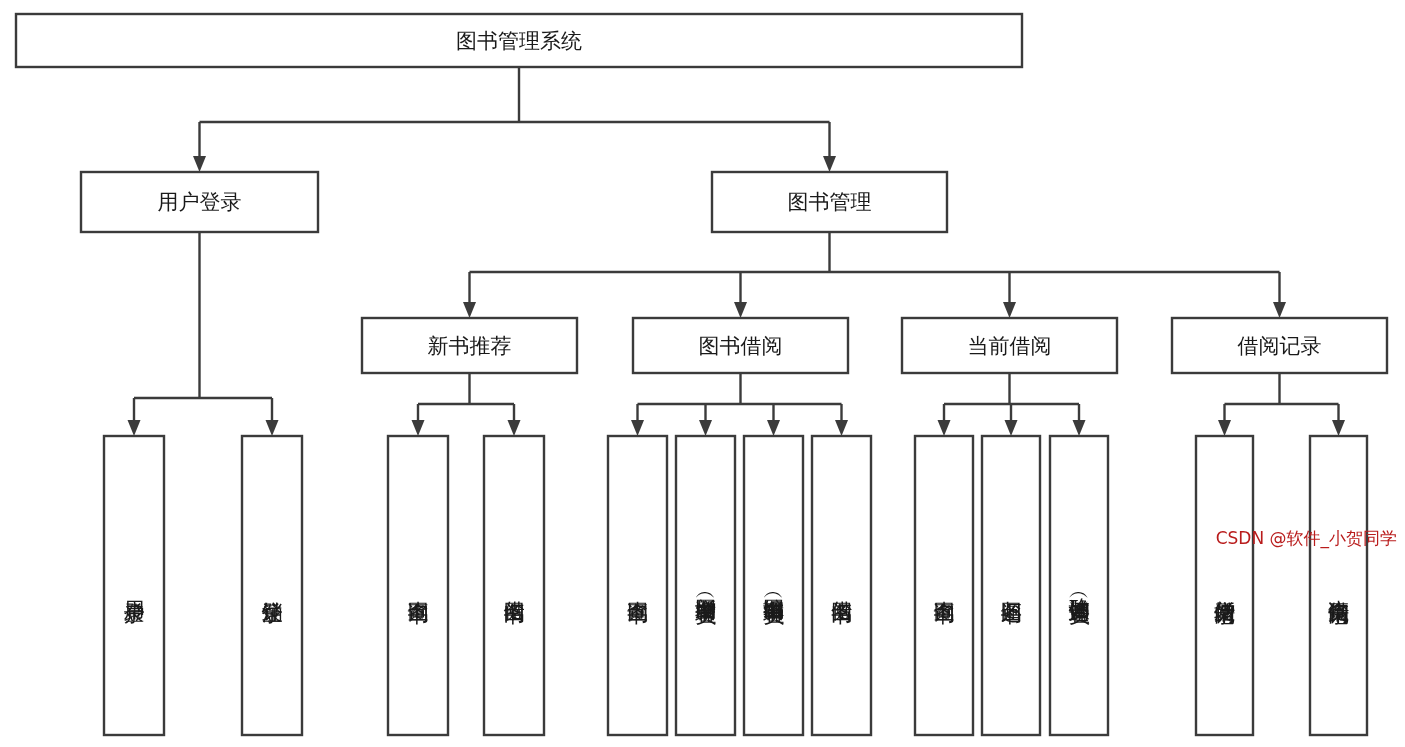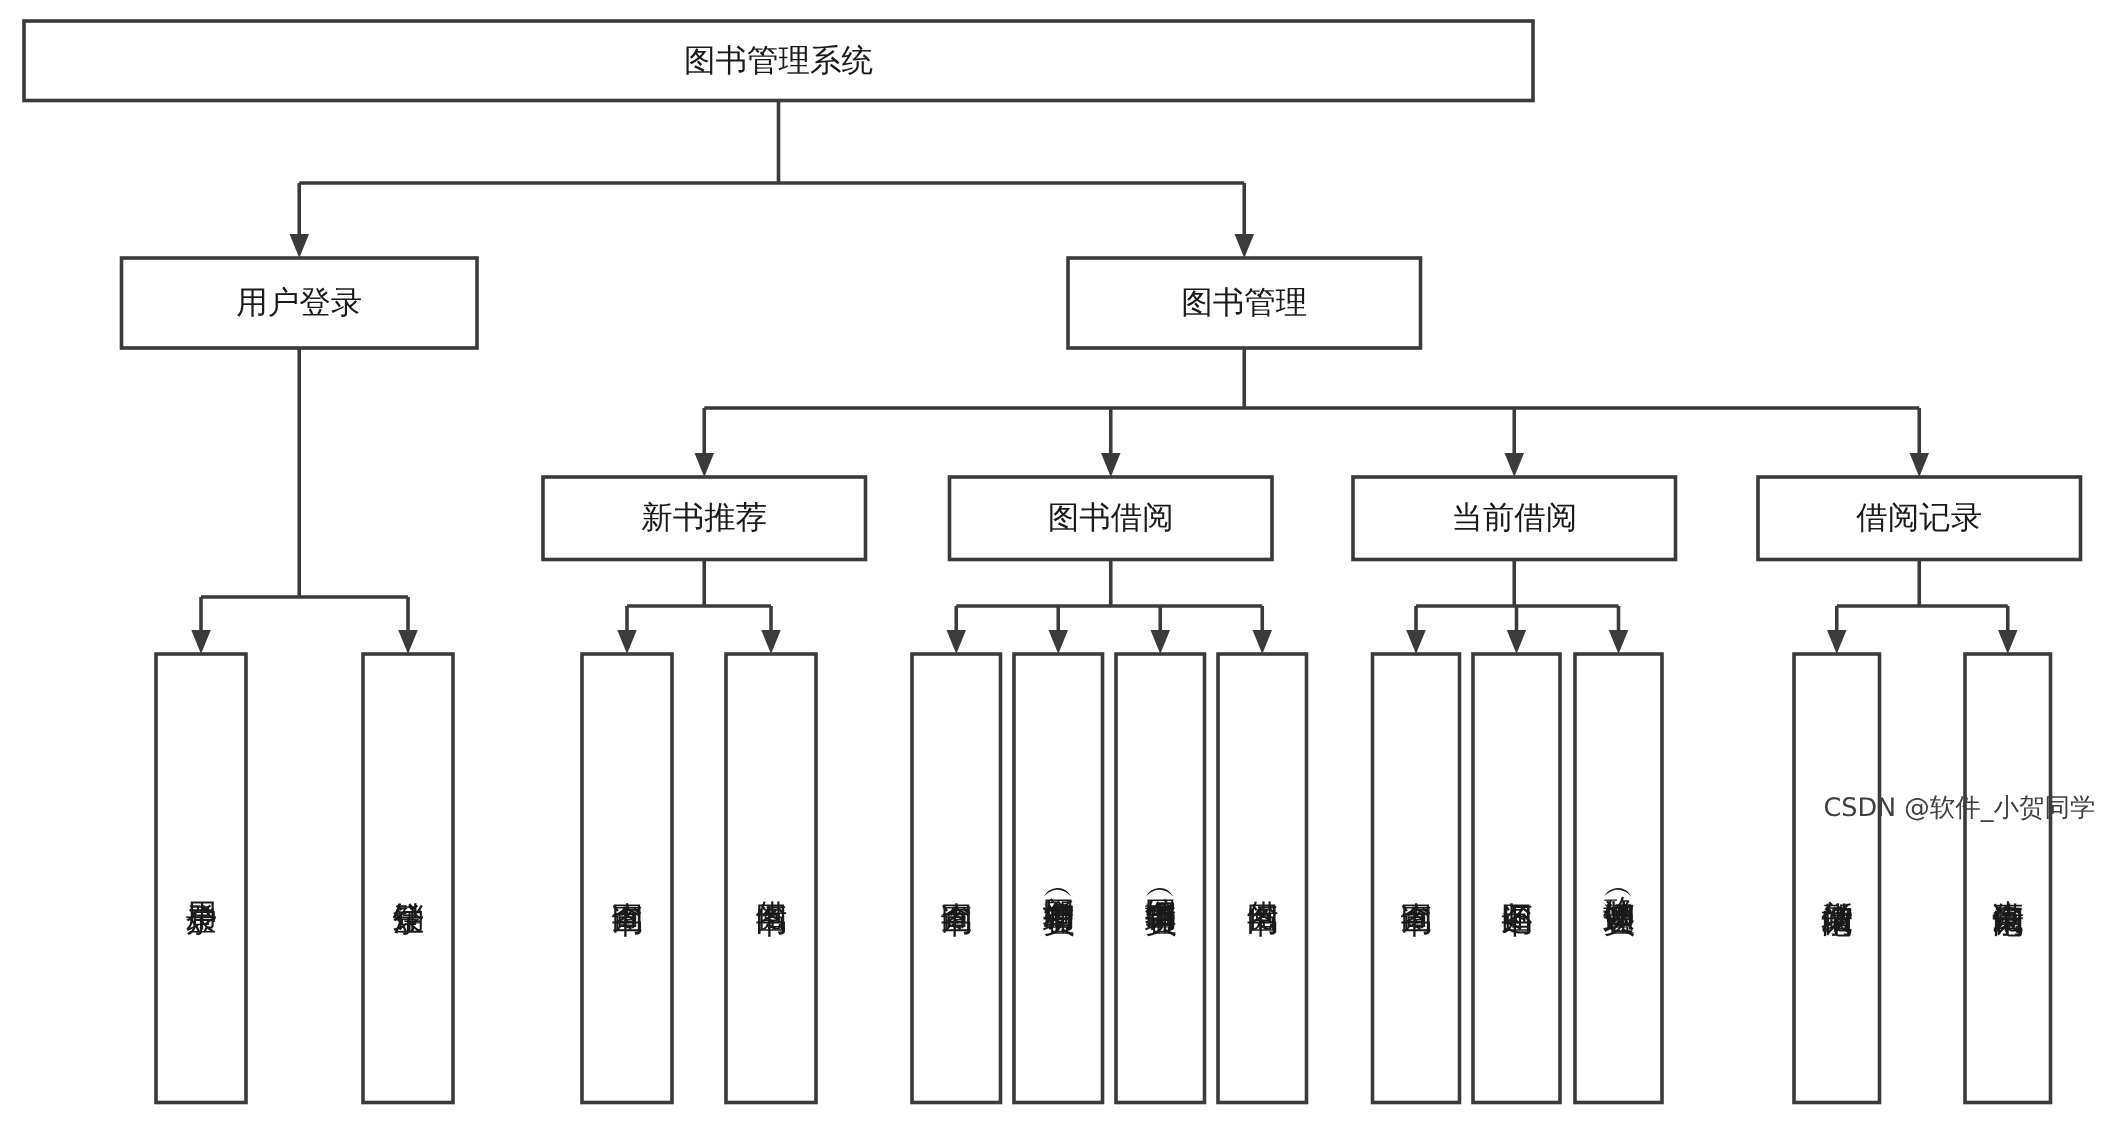--- a/index.html
+++ b/index.html
@@ -58,21 +58,21 @@
     letter-spacing: 1px;
     white-space: nowrap;
     pointer-events: none;
   }
   .watermark {
     position: absolute;
     right: 8px;
     bottom: 6px;
     font-family: "DejaVu Sans", "Liberation Sans", sans-serif;
     font-size: 17px;
-    color: #404040;
+    color: #b91c1c;
     white-space: nowrap;
   }
 </style>
 </head>
 <body>
 
 <div id="diagram-root">
 
   <svg id="flow" viewBox="0 0 1405 747">
     <defs>

